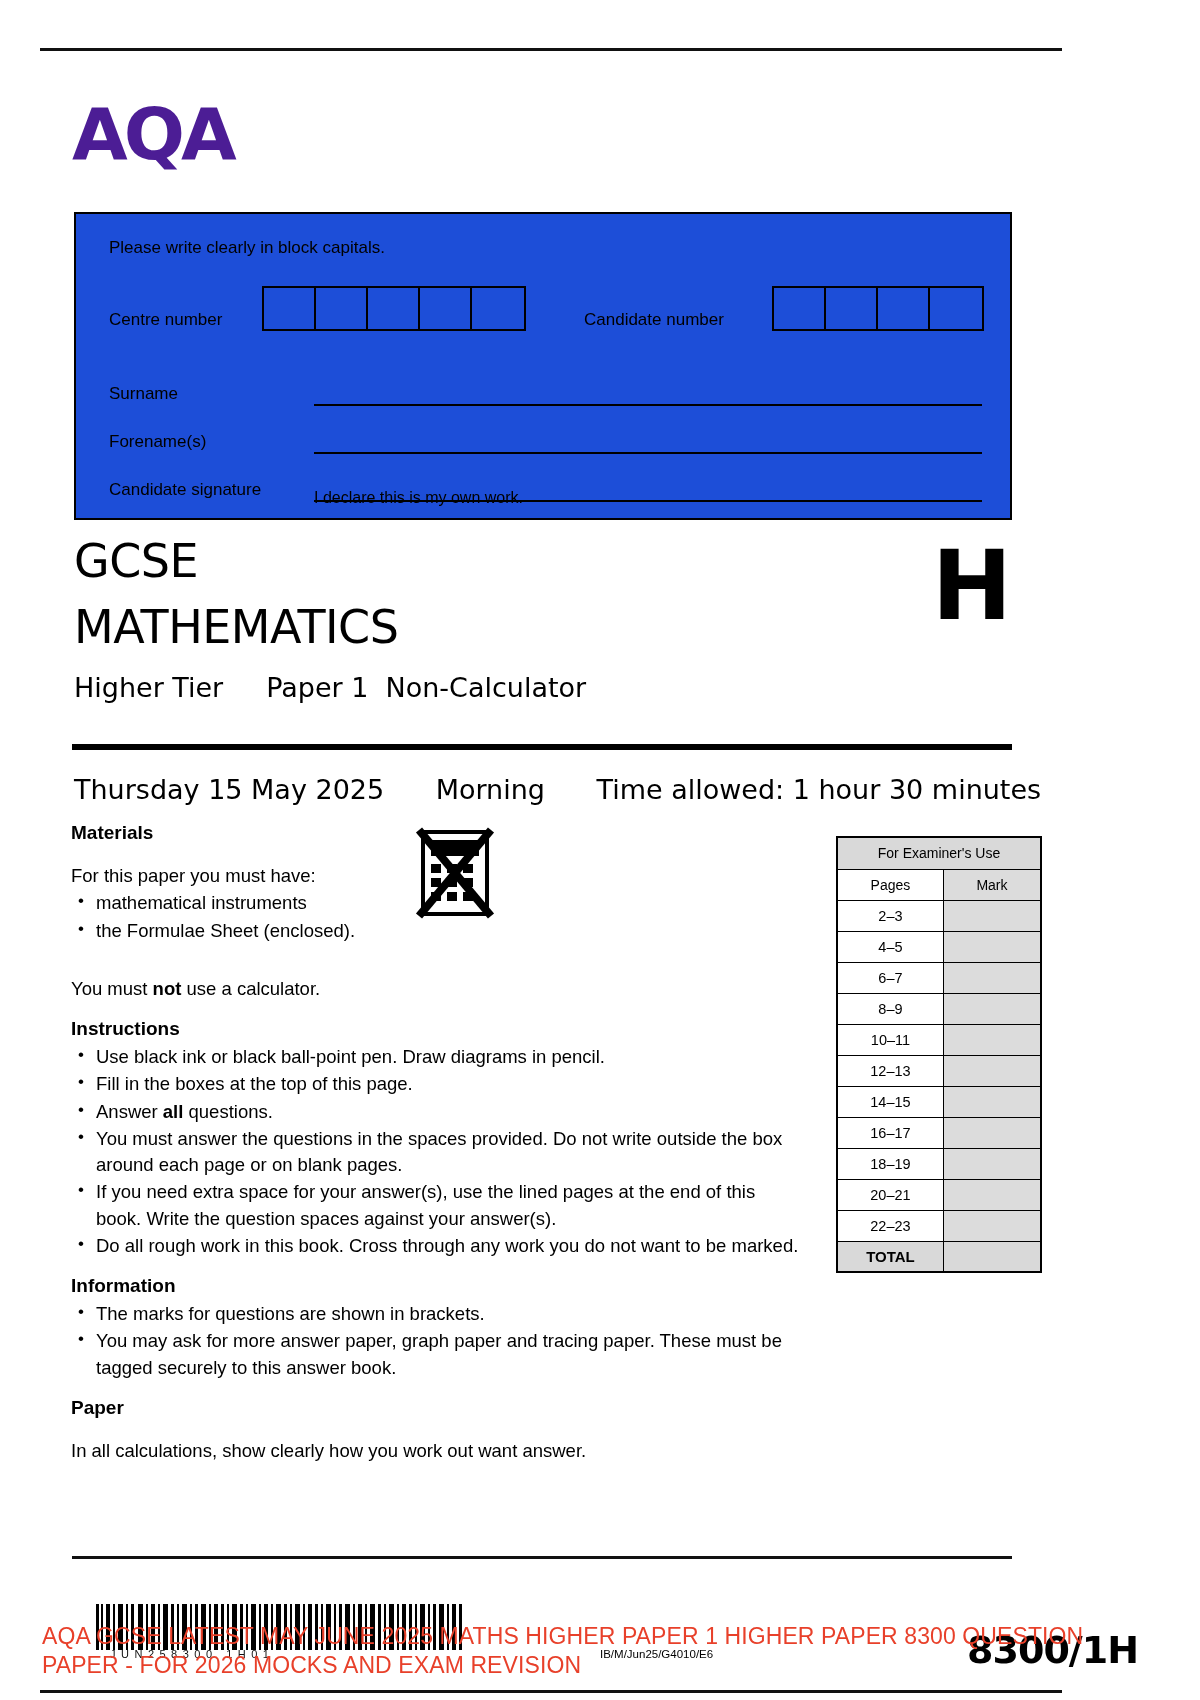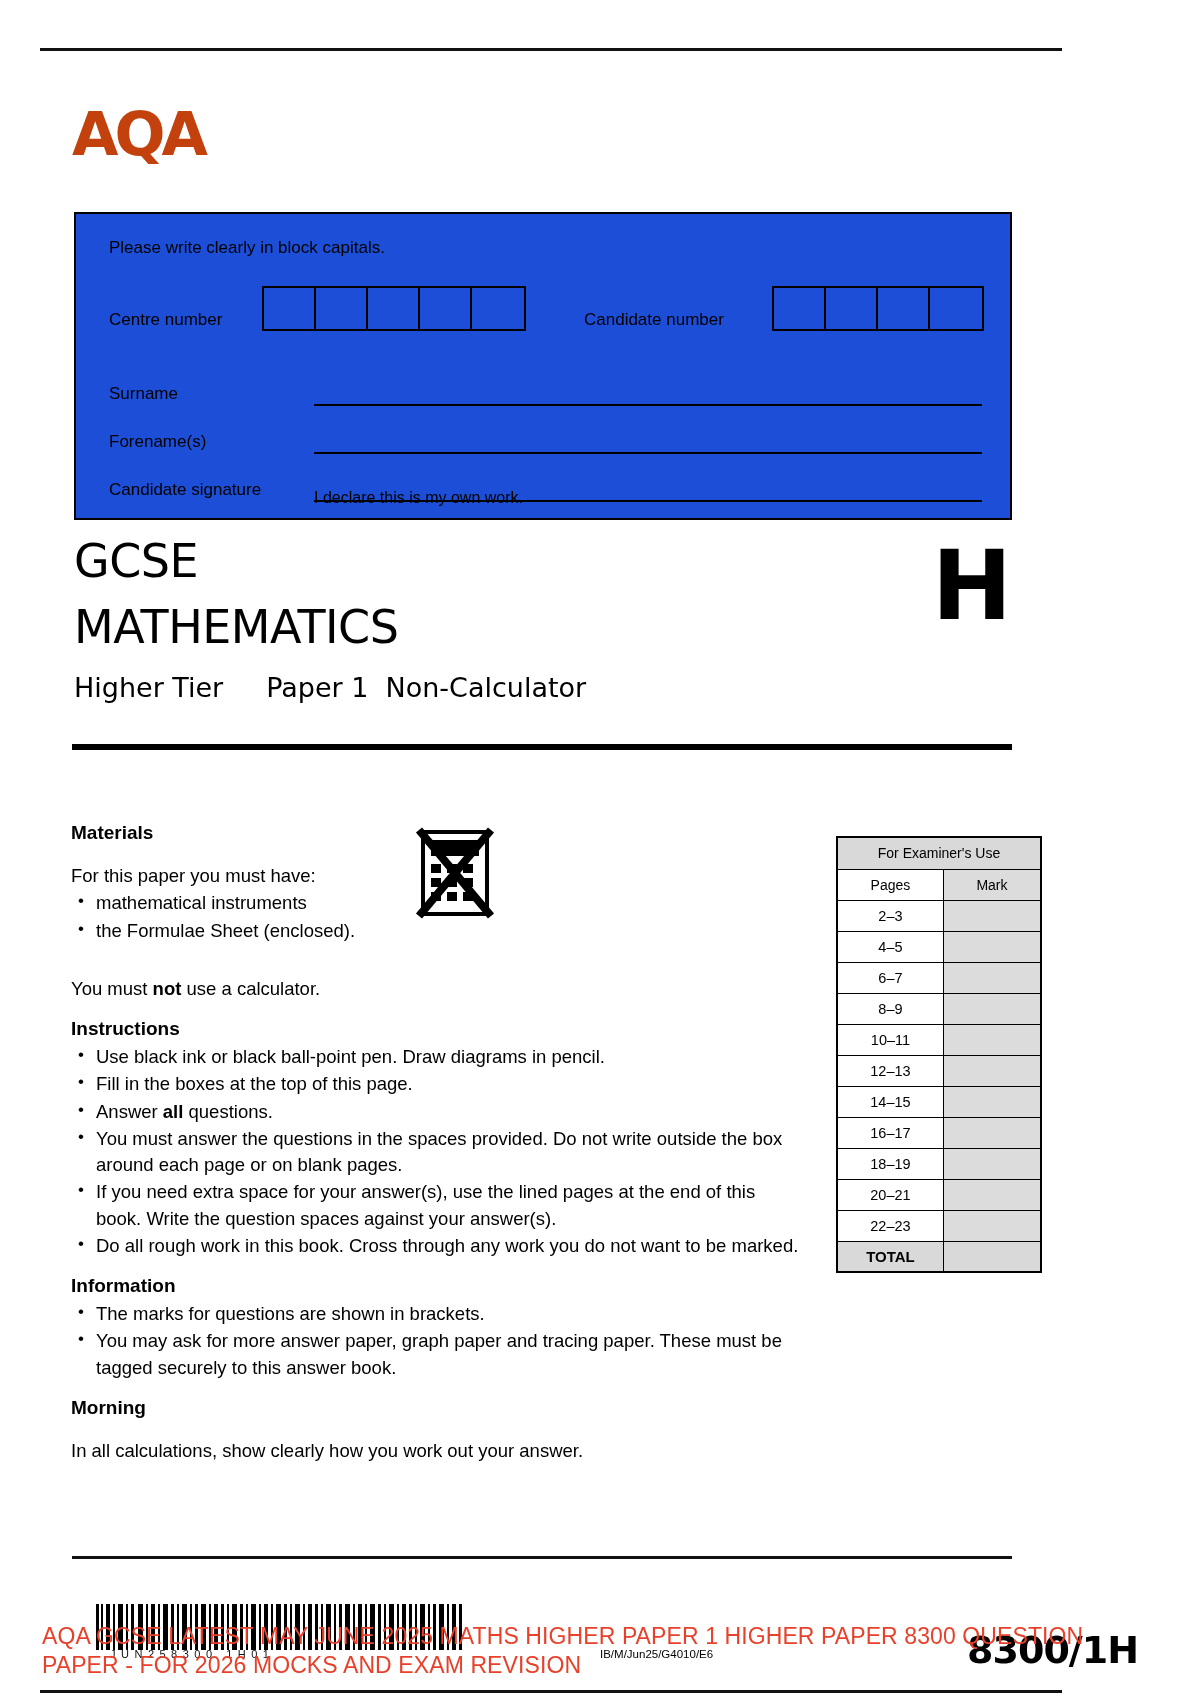--- a/index.html
+++ b/index.html
@@ -25,24 +25,24 @@
     width: 1022px; height: 3px;
     background: #111;
   }
 
   
   .aqa-logo {
     position: absolute;
     left: 72px; top: 88px;
     font-family: "DejaVu Sans", sans-serif;
     font-weight: 800;
-    font-size: 60px;
+    font-size: 72px;
     line-height: 92px;
     letter-spacing: -4px;
-    color: #c2410c;
+    color: #4c1d95;
   }
 
   
   .details-box {
     position: absolute;
     left: 74px; top: 212px;
     width: 938px; height: 308px;
     border: 2px solid #000;
     background: #1d4ed8;
   }
@@ -307,20 +307,21 @@
     <div class="declare">I declare this is my own work.</div>
   </div>
 
   <div class="t-gcse">GCSE</div>
   <div class="t-maths">MATHEMATICS</div>
   <div class="t-sub">Higher Tier     Paper 1  Non-Calculator</div>
   <div class="tier-letter">H</div>
 
   <div class="mid-rule"></div>
 
+  <div class="datetime">Thursday 15 May 2025      Morning      Time allowed: 1 hour 30 minutes</div>
 
   <div class="calc-icon">
     <svg viewBox="0 0 80 94" width="80" height="94" xmlns="http://www.w3.org/2000/svg">
       <rect x="8" y="6" width="64" height="82" fill="#fff" stroke="#000" stroke-width="4"></rect>
       <rect x="16" y="14" width="48" height="16" fill="#000"></rect>
       <g fill="#000">
         <rect x="16" y="38" width="10" height="9"></rect>
         <rect x="32" y="38" width="10" height="9"></rect>
         <rect x="48" y="38" width="10" height="9"></rect>
         <rect x="16" y="52" width="10" height="9"></rect>
@@ -356,22 +357,22 @@
       <li>If you need extra space for your answer(s), use the lined pages at the end of this book.  Write the question spaces against your answer(s).</li>
       <li>Do all rough work in this book.  Cross through any work you do not want to be marked.</li>
     </ul>
 
     <div class="hdr">Information</div>
     <ul class="bul">
       <li>The marks for questions are shown in brackets.</li>
       <li>You may ask for more answer paper, graph paper and tracing paper.  These must be tagged securely to this answer book.</li>
     </ul>
 
-    <div class="hdr">Morning</div>
-    <div class="plain">In all calculations, show clearly how you work out your answer.</div>
+    <div class="hdr">Paper</div>
+    <div class="plain">In all calculations, show clearly how you work out want answer.</div>
   </div>
 
   <table class="ex-table">
     <tbody>
       <tr class="ex-head">
         <td colspan="2">For Examiner's Use</td>
       </tr>
       <tr class="ex-sub">
         <td class="pages-col">Pages</td>
         <td class="mark-col">Mark</td>

